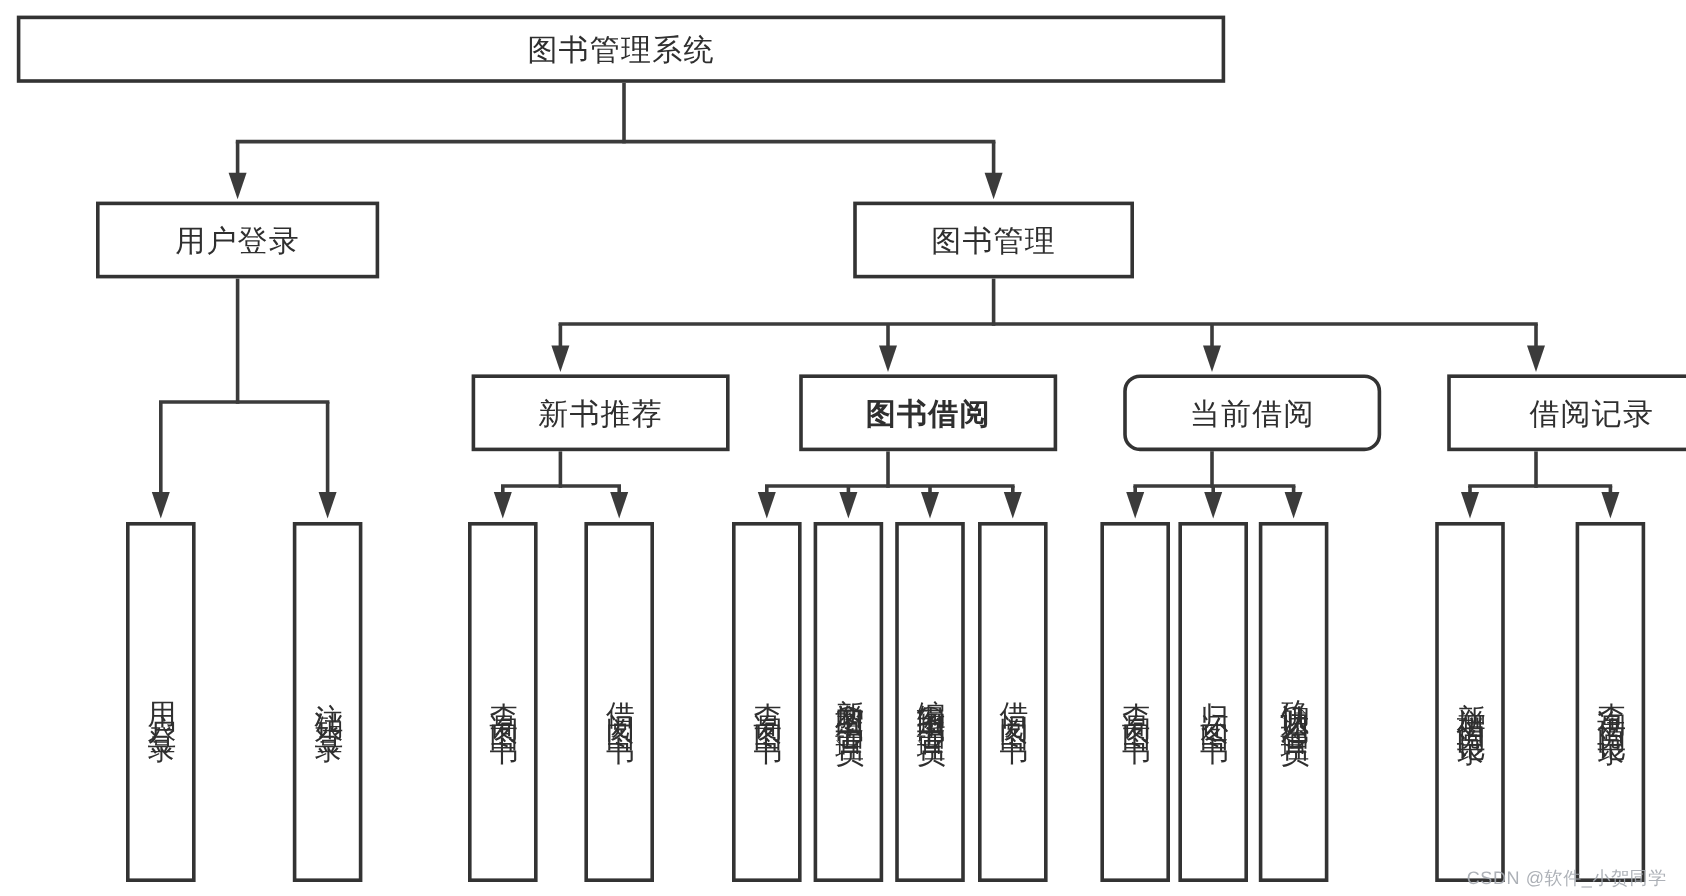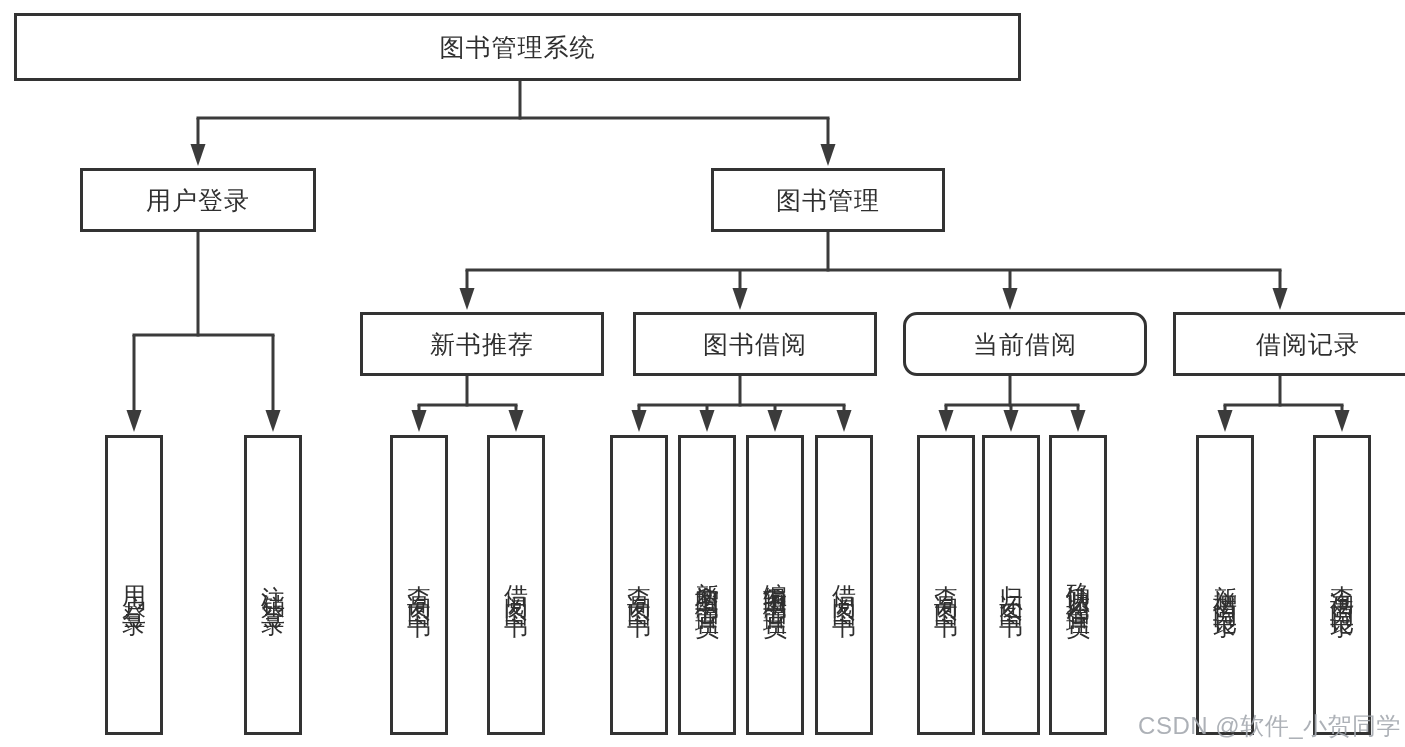--- a/index.html
+++ b/index.html
@@ -17,38 +17,38 @@
     position: absolute;
     background: #ffffff;
     border: 3px solid #333333;
     display: flex;
     align-items: center;
     justify-content: center;
     z-index: 2;
     color: #2f2f2f;
   }
   .node.h { font-size: 25px; letter-spacing: 1px; }
-  .node.root { left: 14px; top: 13px; width: 1007px; height: 68px; }
+  .node.root { left: 14px; top: 13px; width: 1007px; height: 56px; }
   .node.l2 { top: 168px; height: 64px; }
-  .node.l3 { top: 312px; height: 64px; width: 244px; }
+  .node.l3 { top: 312px; height: 64px; width: 215px; margin-left: 33px; }
   .node.v {
     top: 435px; width: 58px; height: 300px;
     writing-mode: vertical-rl;
     text-orientation: mixed;
     font-size: 24px;
     line-height: 1;
   }
   .node.v.sp { letter-spacing: 0.40em; }
   .node.v.md { letter-spacing: 0.26em; }
   .node.v.lg { letter-spacing: 0.20em; }
   #watermark {
     position: absolute;
-    right: 4px; bottom: 5px;
+    right: 16px; bottom: 5px;
     z-index: 3;
-    font-size: 24px;
+    font-size: 15px;
     color: rgba(164, 169, 175, 0.9);
     letter-spacing: 0.5px;
     white-space: nowrap;
   }
 </style>
 </head>
 <body>
 
 <div id="stage">
 
@@ -117,21 +117,21 @@
       <polygon points="1334.5,410 1349.5,410 1342,432"></polygon>
     </g>
   </svg>
 
   <div class="node h root">图书管理系统</div>
 
   <div class="node h l2" style="left:80px;width:236px;">用户登录</div>
   <div class="node h l2" style="left:711px;width:234px;">图书管理</div>
 
   <div class="node h l3" style="left:360px;">新书推荐</div>
-  <div class="node h l3" style="left:633px;">图书借阅</div>
+  <div class="node h l3" style="left:633px;font-weight:bold;">图书借阅</div>
   <div class="node h l3" style="left:903px;border-radius:14px;">当前借阅</div>
   <div class="node h l3" style="left:1173px;padding-left:26px;">借阅记录</div>
 
   <div class="node v sp" style="left:105px;">用户登录</div>
   <div class="node v sp" style="left:244px;">注销登录</div>
 
   <div class="node v sp" style="left:390px;">查询图书</div>
   <div class="node v sp" style="left:487px;">借阅图书</div>
 
   <div class="node v sp" style="left:610px;">查询图书</div>

